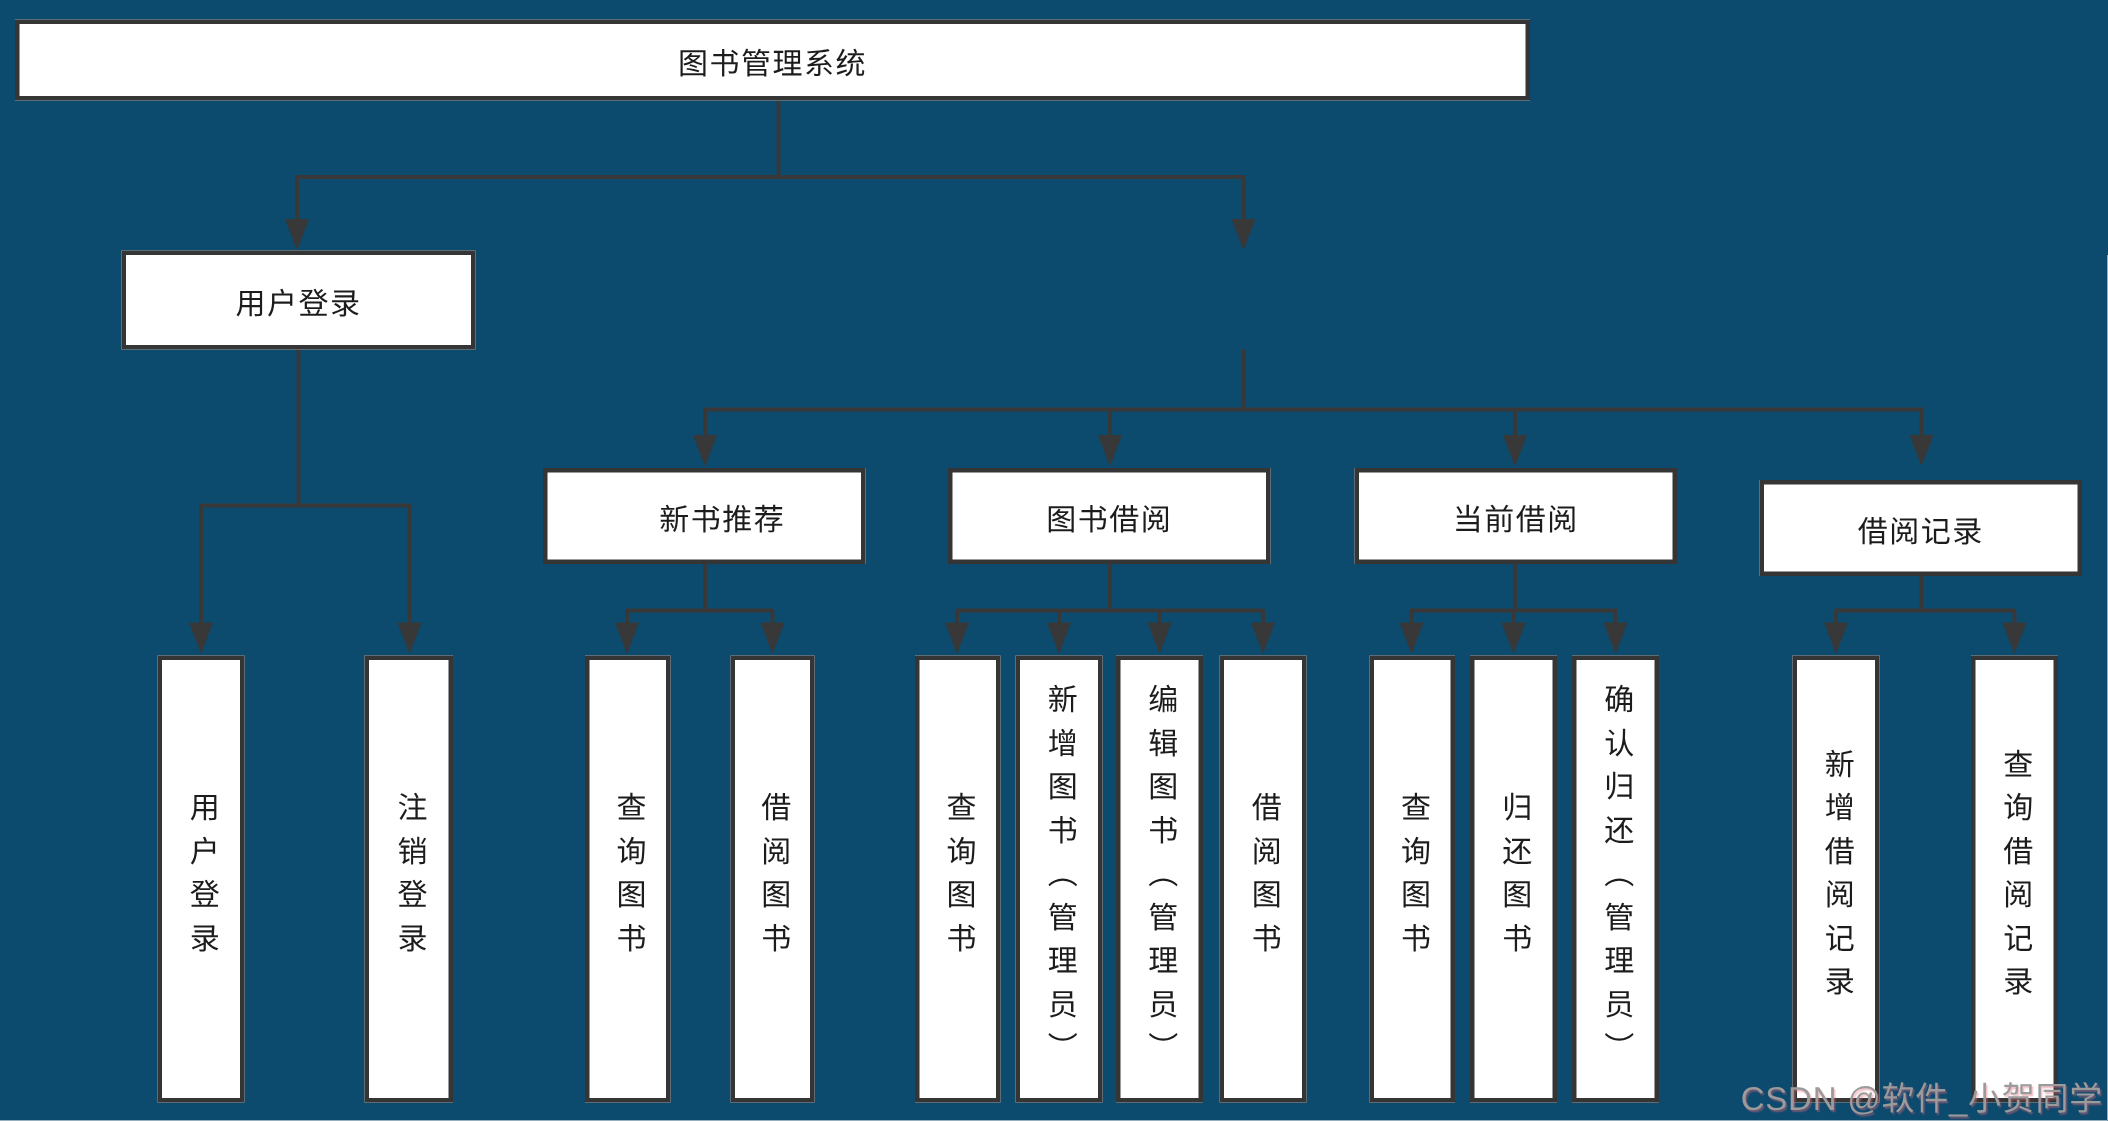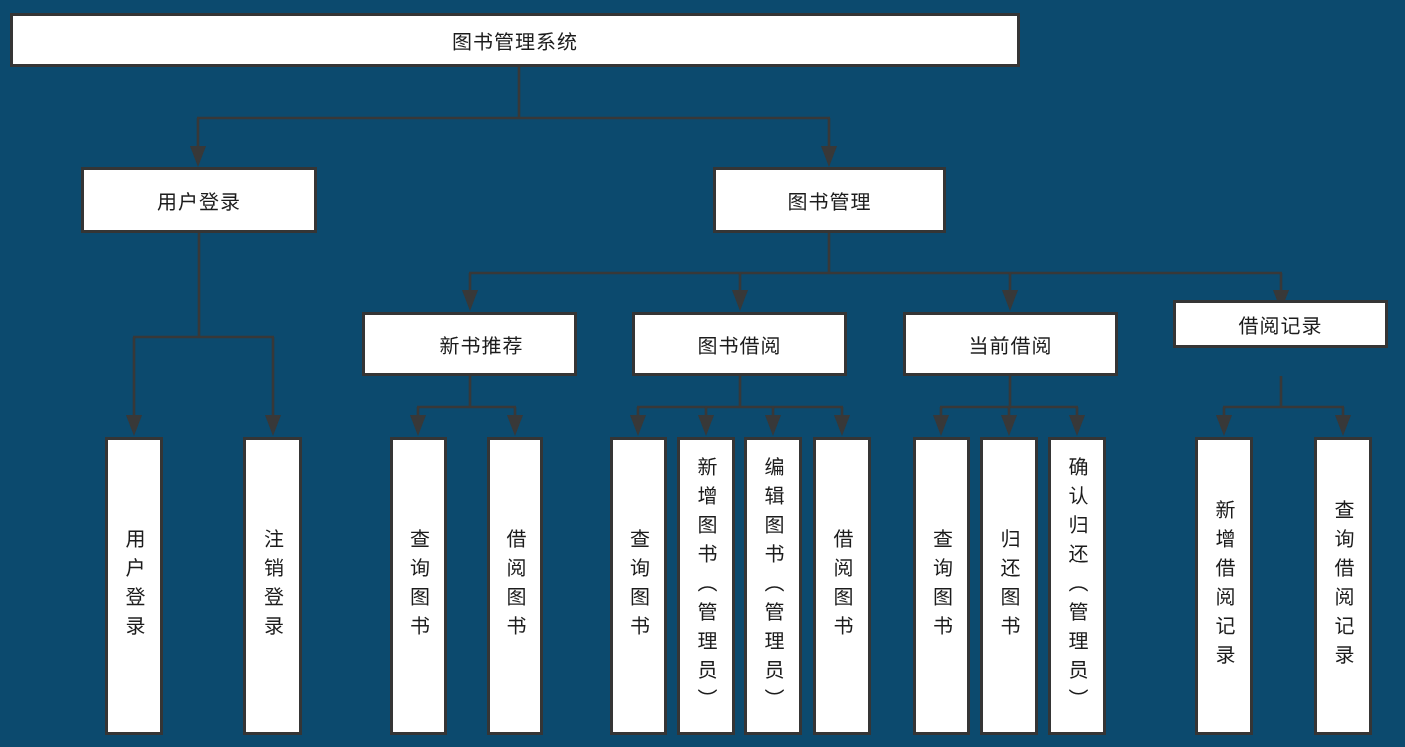--- a/index.html
+++ b/index.html
@@ -139,34 +139,31 @@
     </g>
   </svg>
 
   <div class="node h" style="left:10px; top:13px; width:1010px; height:54px;">
     <span class="label">图书管理系统</span>
   </div>
 
   <div class="node h" style="left:81px; top:167px; width:236px; height:66px;">
     <span class="label">用户登录</span>
   </div>
-  <div class="node h" style="left:713px; top:167px; width:233px; height:66px;">
-    <span class="label">图书管理</span>
-  </div>
 
   <div class="node h" style="left:362px; top:312px; width:215px; height:64px;padding-left:24px;">
     <span class="label">新书推荐</span>
   </div>
   <div class="node h" style="left:632px; top:312px; width:215px; height:64px;">
     <span class="label">图书借阅</span>
   </div>
   <div class="node h" style="left:903px; top:312px; width:215px; height:64px;">
     <span class="label">当前借阅</span>
   </div>
-  <div class="node h" style="left:1173px; top:300px; width:215px; height:48px;">
+  <div class="node h" style="left:1173px; top:320px; width:215px; height:64px;">
     <span class="label">借阅记录</span>
   </div>
 
   <div class="node v" style="left:105px; top:437px; width:58px; height:298px;">
     <span class="label">用户登录</span>
   </div>
   <div class="node v" style="left:243px; top:437px; width:59px; height:298px;">
     <span class="label">注销登录</span>
   </div>
 
@@ -200,14 +197,15 @@
     <span class="label">确认归还（管理员）</span>
   </div>
 
   <div class="node v" style="left:1195px; top:437px; width:58px; height:298px;">
     <span class="label">新增借阅记录</span>
   </div>
   <div class="node v" style="left:1314px; top:437px; width:58px; height:298px;">
     <span class="label">查询借阅记录</span>
   </div>
 
+  <div class="watermark">CSDN @软件_小贺同学</div>
 
 </div>
 
 </body></html>

